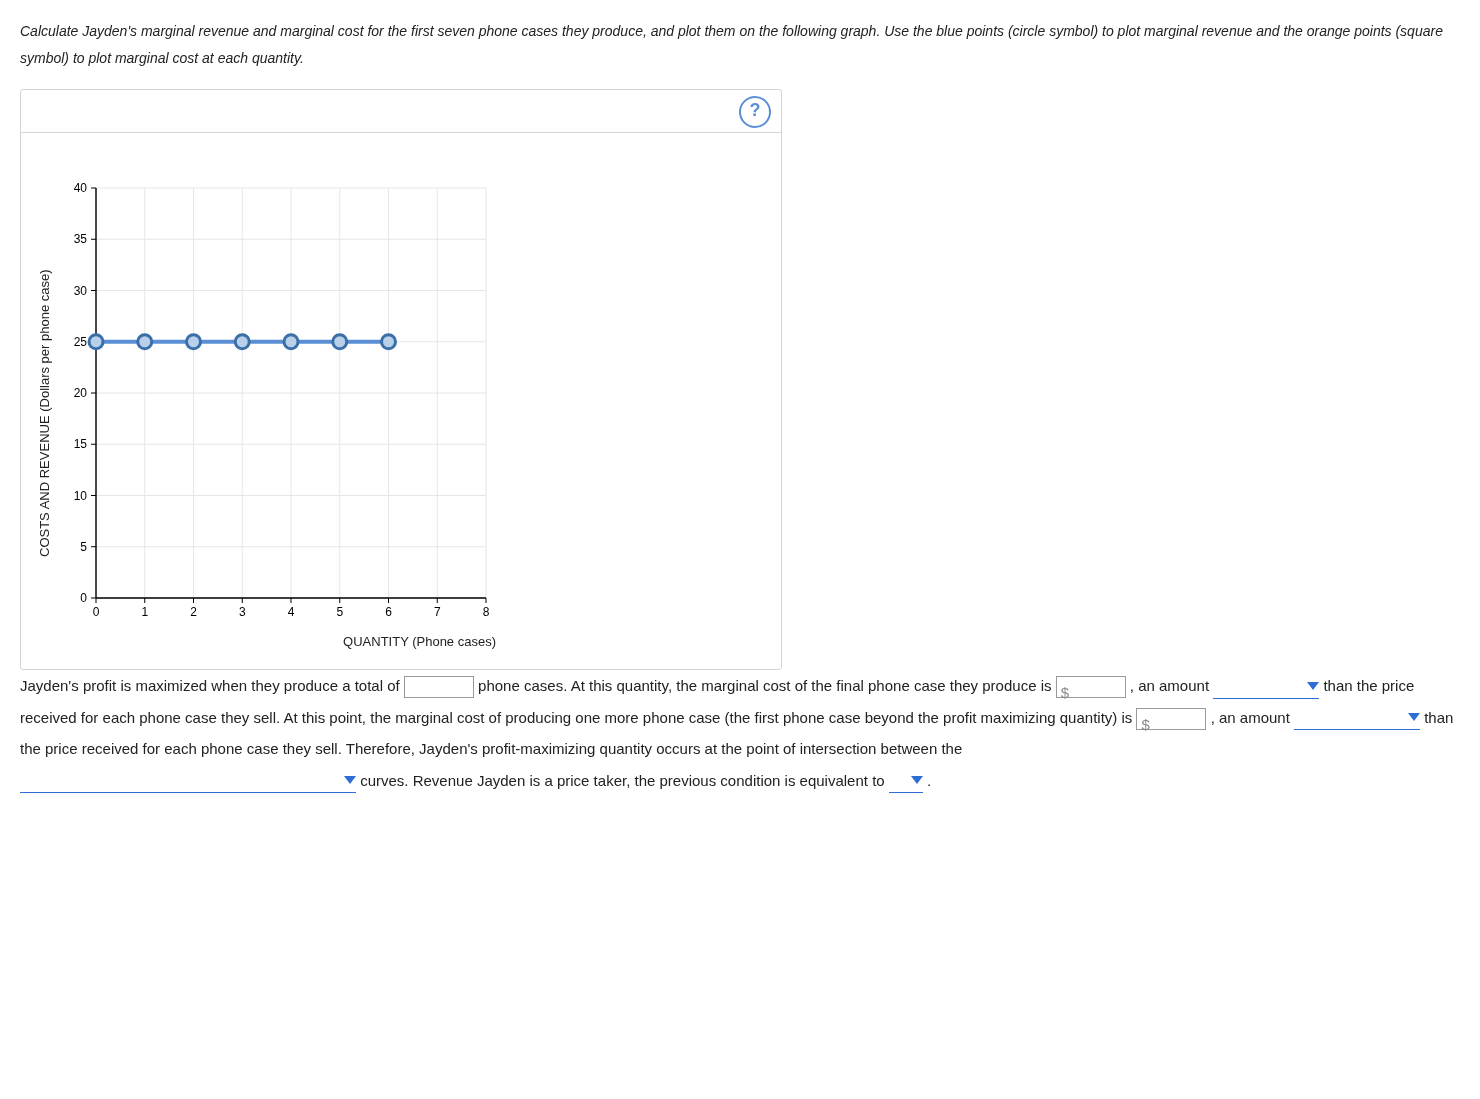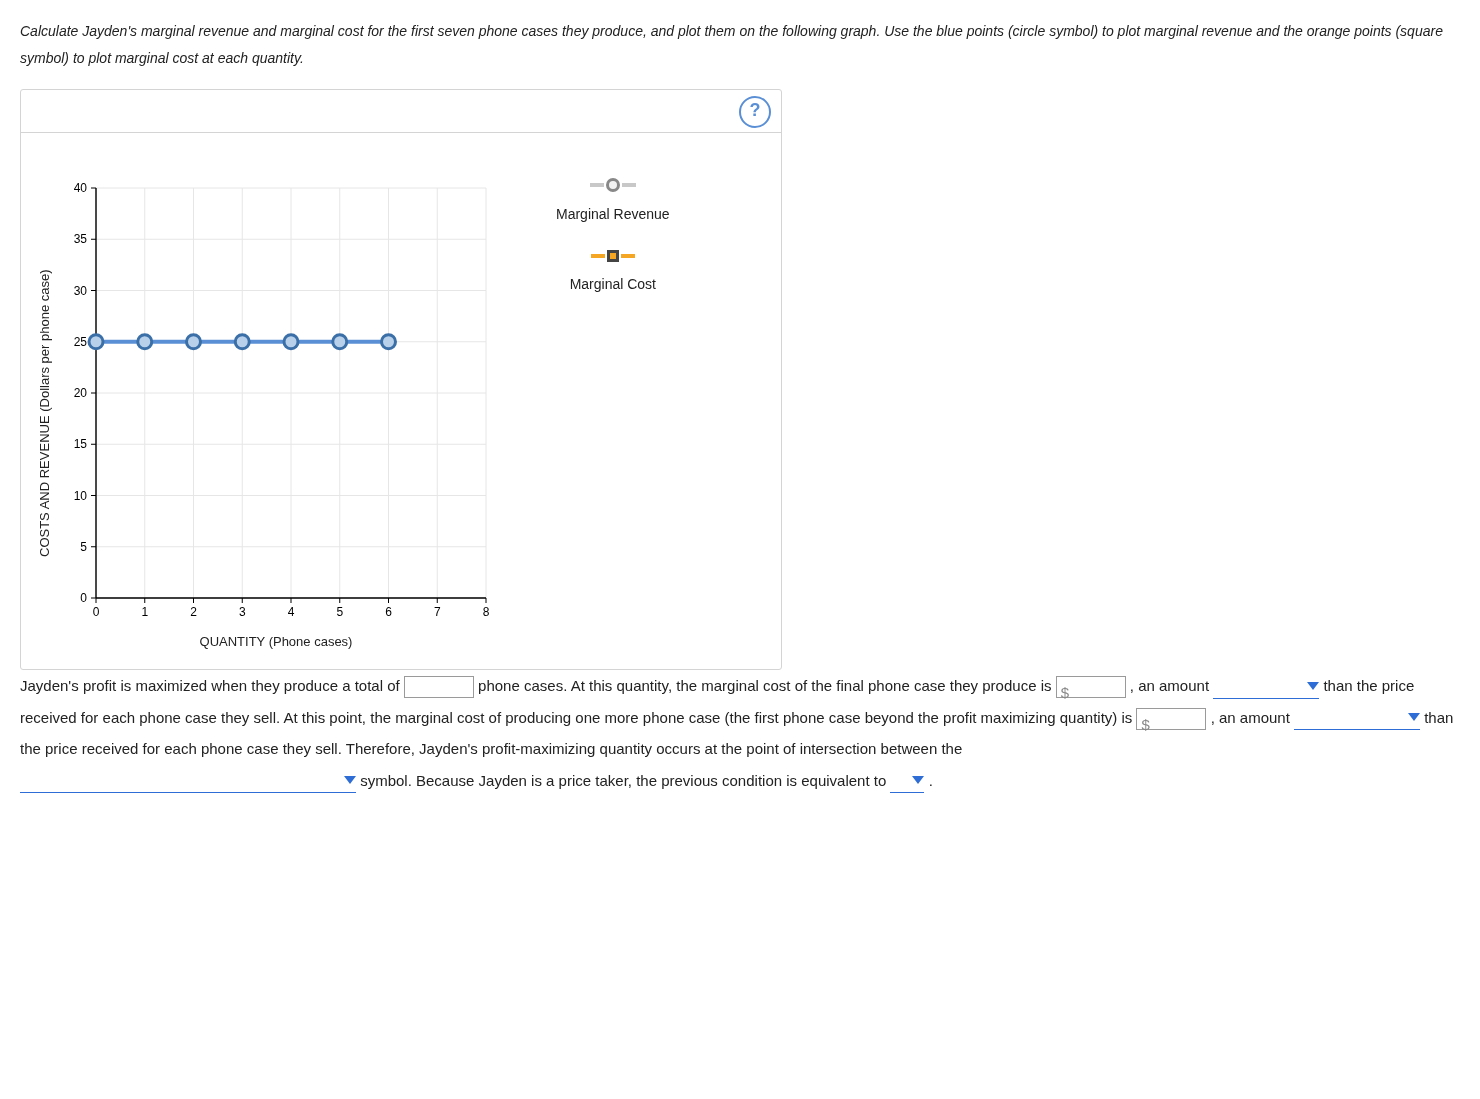--- a/index.html
+++ b/index.html
@@ -3,21 +3,21 @@
 <meta charset="utf-8">
 <style>
   html,body{margin:0;padding:0;font-family:Verdana,Arial,sans-serif;font-size:14px;color:#222;background:#fff}
   .page{padding:18px 20px 40px 20px;width:1440px}
   .prompt{font-style:italic;line-height:1.9;margin-bottom:18px}
   .panel{border:1px solid #d4d4d4;border-radius:3px;width:760px;position:relative}
   .panel-top{height:42px;border-bottom:1px solid #d4d4d4;position:relative}
   .help-btn{position:absolute;top:6px;right:10px;width:28px;height:28px;border:2px solid #5a8fd6;border-radius:50%;color:#5a8fd6;font-weight:bold;font-size:18px;line-height:24px;text-align:center;background:#fff;cursor:pointer}
   .chart-wrap{display:flex;padding:45px 10px 20px 10px}
   .ylabel{writing-mode:vertical-rl;transform:rotate(180deg);text-align:center;font-size:13px;padding:0 6px 0 4px;font-family:Arial,sans-serif}
-  .xlabel{text-align:center;font-size:13px;margin-top:6px;font-family:Arial,sans-serif}
+  .xlabel{text-align:right;font-size:13px;margin-top:6px;font-family:Arial,sans-serif}
   .plot-col{display:flex;flex-direction:column}
   .legend{margin-left:60px;margin-top:0;font-size:14px;font-family:Arial,sans-serif}
   .legend-item{text-align:center;margin-bottom:28px}
   .legend-sym{display:flex;align-items:center;justify-content:center;margin-bottom:14px}
   .seg{width:14px;height:4px}
   .circ{width:14px;height:14px;border-radius:50%;border:3px solid #888;background:#f2f2f2;margin:0 2px;box-sizing:border-box}
   .sq{width:12px;height:12px;border:3px solid #444;background:#f5a623;margin:0 2px;box-sizing:border-box}
   svg{display:block}
   .qtext{line-height:2.1;font-size:15px}
   .blank{display:inline-block;border:1px solid #9a9a9a;height:22px;vertical-align:middle;background:#fff;padding:0 4px;box-sizing:border-box}
@@ -101,38 +101,20 @@
             <circle cx="40" cy="163.75" r="7" fill="#b8d0ea" stroke="#3b6fa8" stroke-width="3"></circle>
             <circle cx="88.75" cy="163.75" r="7" fill="#b8d0ea" stroke="#3b6fa8" stroke-width="3"></circle>
             <circle cx="137.5" cy="163.75" r="7" fill="#b8d0ea" stroke="#3b6fa8" stroke-width="3"></circle>
             <circle cx="186.25" cy="163.75" r="7" fill="#b8d0ea" stroke="#3b6fa8" stroke-width="3"></circle>
             <circle cx="235" cy="163.75" r="7" fill="#b8d0ea" stroke="#3b6fa8" stroke-width="3"></circle>
             <circle cx="283.75" cy="163.75" r="7" fill="#b8d0ea" stroke="#3b6fa8" stroke-width="3"></circle>
             <circle cx="332.5" cy="163.75" r="7" fill="#b8d0ea" stroke="#3b6fa8" stroke-width="3"></circle>
           </svg>
         <div class="xlabel">QUANTITY (Phone cases)</div>
       </div>
-      <div class="legend">
-        <div class="legend-item">
-          <div class="legend-sym">
-            <span class="seg" style="background:#c8c8c8"></span>
-            <span class="circ"></span>
-            <span class="seg" style="background:#c8c8c8"></span>
-          </div>
-          <div>Marginal Revenue</div>
-        </div>
-        <div class="legend-item">
-          <div class="legend-sym">
-            <span class="seg" style="background:#f5a623"></span>
-            <span class="sq"></span>
-            <span class="seg" style="background:#f5a623"></span>
-          </div>
-          <div>Marginal Cost</div>
-        </div>
-      </div>
     </div>
   </div>
 
   <div class="qtext">
     <span>Jayden's profit is maximized when they produce a total of </span>
     <span class="blank num"></span>
     <span> phone cases. At this quantity, the marginal cost of the final phone case they produce is </span>
     <span class="blank money">$</span>
     <span>, an amount </span>
     <span class="dd">
@@ -145,20 +127,20 @@
     <span class="dd">
         <span class="spacer" style="width:110px"></span>
         <span class="tri"></span>
       </span>
     <span> than the price received for each phone case they sell. Therefore, Jayden's profit-maximizing quantity occurs at the point of intersection between the </span>
     <br>
     <span class="dd">
         <span class="spacer" style="width:320px"></span>
         <span class="tri"></span>
       </span>
-    <span> symbol. Because Jayden is a price taker, the previous condition is equivalent to </span>
+    <span> curves. Revenue Jayden is a price taker, the previous condition is equivalent to </span>
     <span class="dd">
         <span class="spacer" style="width:18px"></span>
         <span class="tri"></span>
       </span>
     <span> .</span>
   </div>
 </div>
 
 </body></html>

